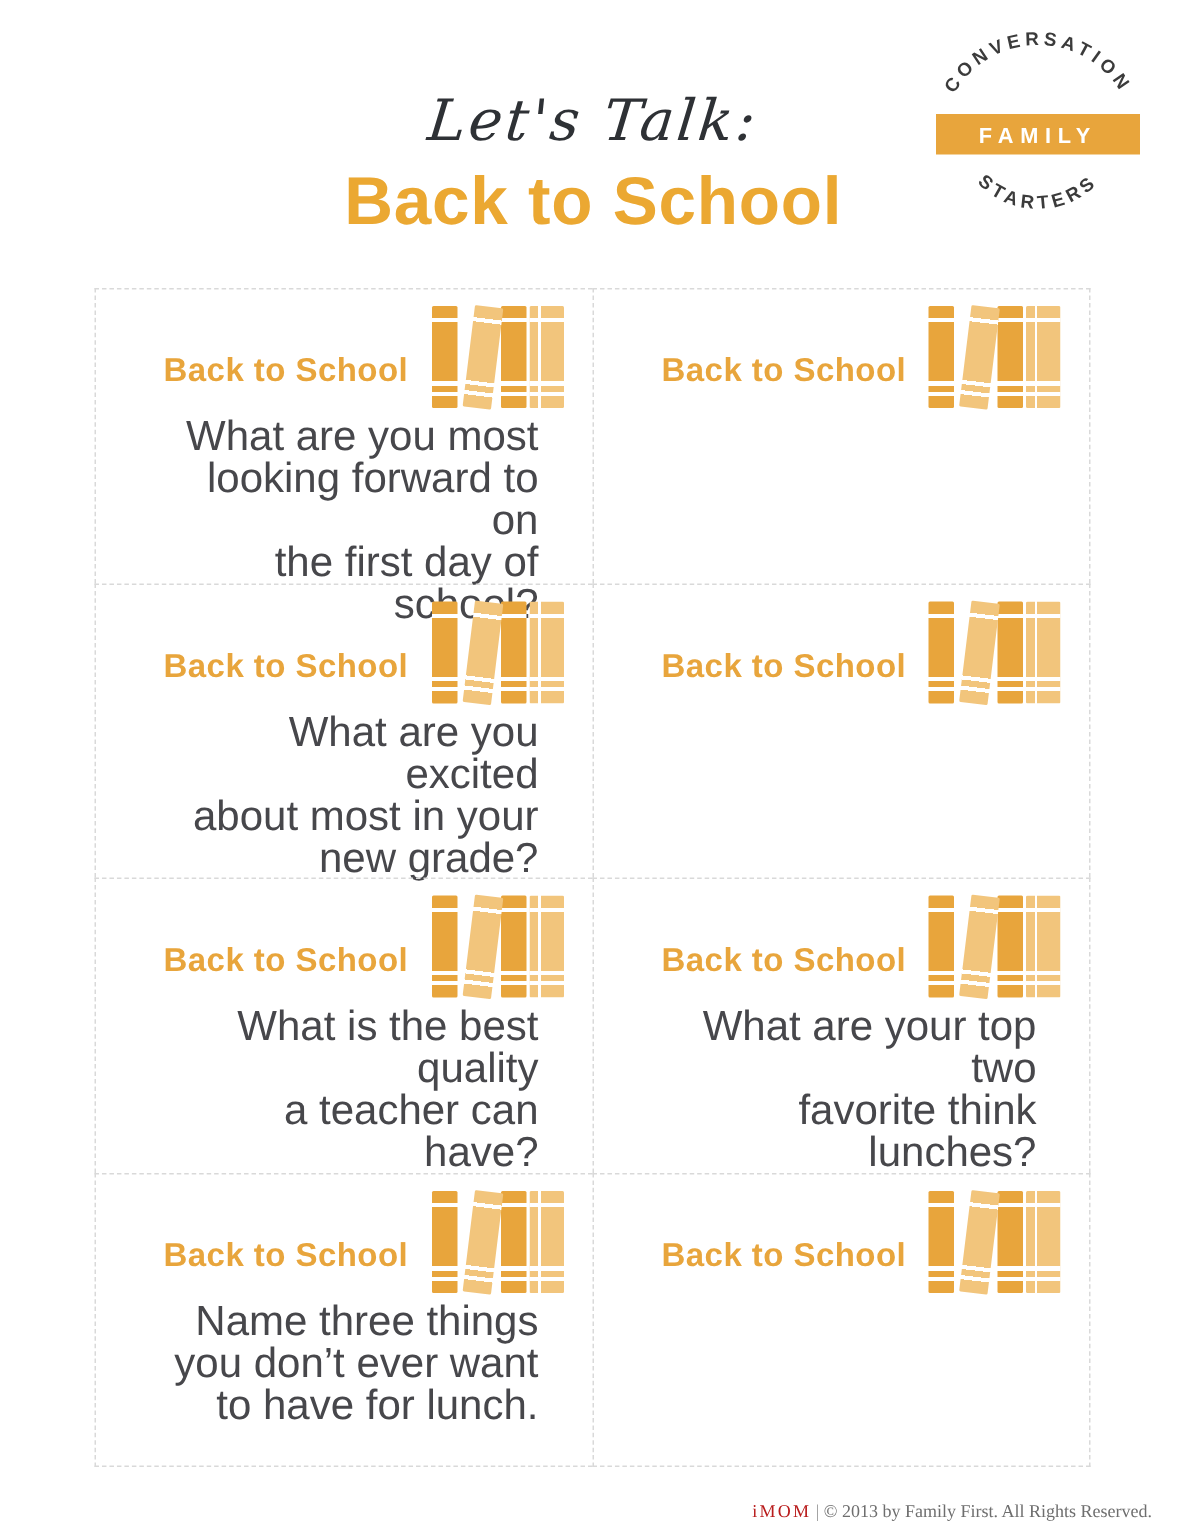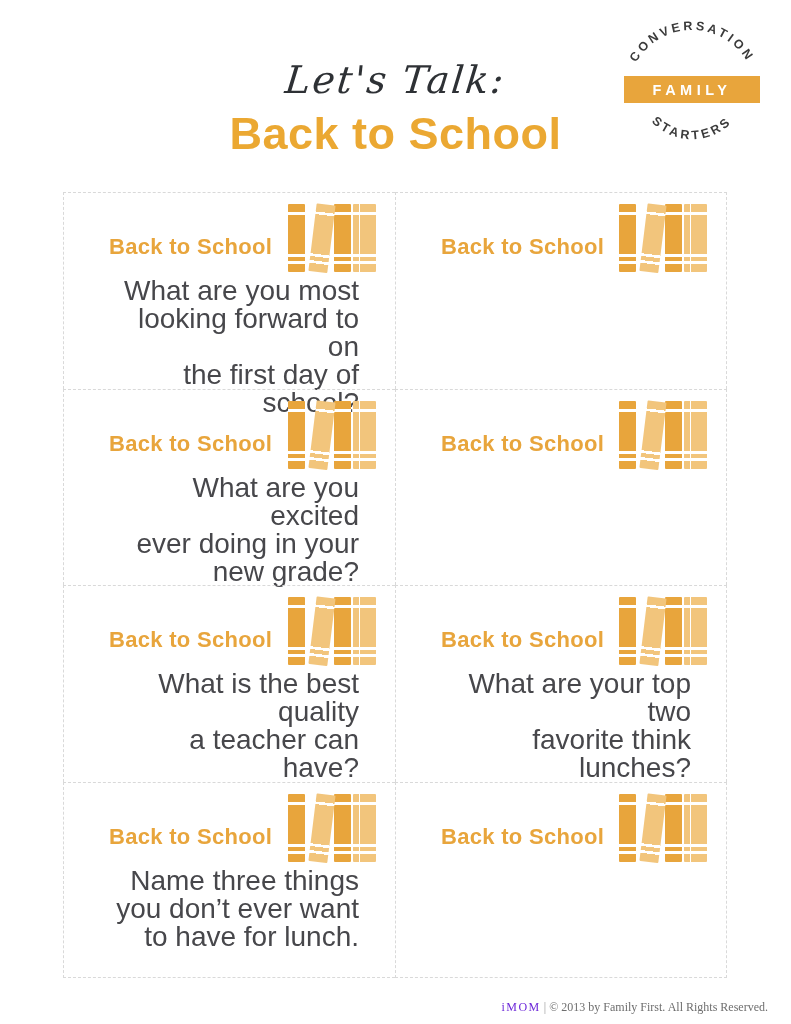--- a/index.html
+++ b/index.html
@@ -115,21 +115,21 @@
       linear-gradient(to right, var(--lgold) 0 26%, #fff 26% 32%, var(--lgold) 32% 100%);
   }
 
   
   .footer {
     position: absolute; top: 1000px; right: 23px;
     font-family: "Liberation Serif", serif;
     font-size: 12px;
     color: #6e6e6e;
   }
-  .footer .brand { color: #6d28d9; letter-spacing: 1.5px; }
+  .footer .brand { color: #b91c1c; letter-spacing: 1.5px; }
   .footer .sep { color: #9a9a9a; padding: 0 3px; }
 </style>
 </head>
 <body>
 
 <div class="script-title">Let's Talk:</div>
 <div class="main-title">Back to School</div>
 
 <svg class="badge" viewBox="0 0 160 160">
   <defs>
@@ -169,21 +169,21 @@
 
   <div class="card">
     <div class="card-title">Back to School</div>
     <div class="books">
       <div class="book b1 stripes-gold"></div>
       <div class="book b2 stripes-light"></div>
       <div class="book b3 stripes-gold"></div>
       <div class="book b4"></div>
     </div>
     <div class="question">What are you excited
-ever doing in your
+about most in your
 new grade?</div>
   </div>
 
   <div class="card">
     <div class="card-title">Back to School</div>
     <div class="books">
       <div class="book b1 stripes-gold"></div>
       <div class="book b2 stripes-light"></div>
       <div class="book b3 stripes-gold"></div>
       <div class="book b4"></div>

